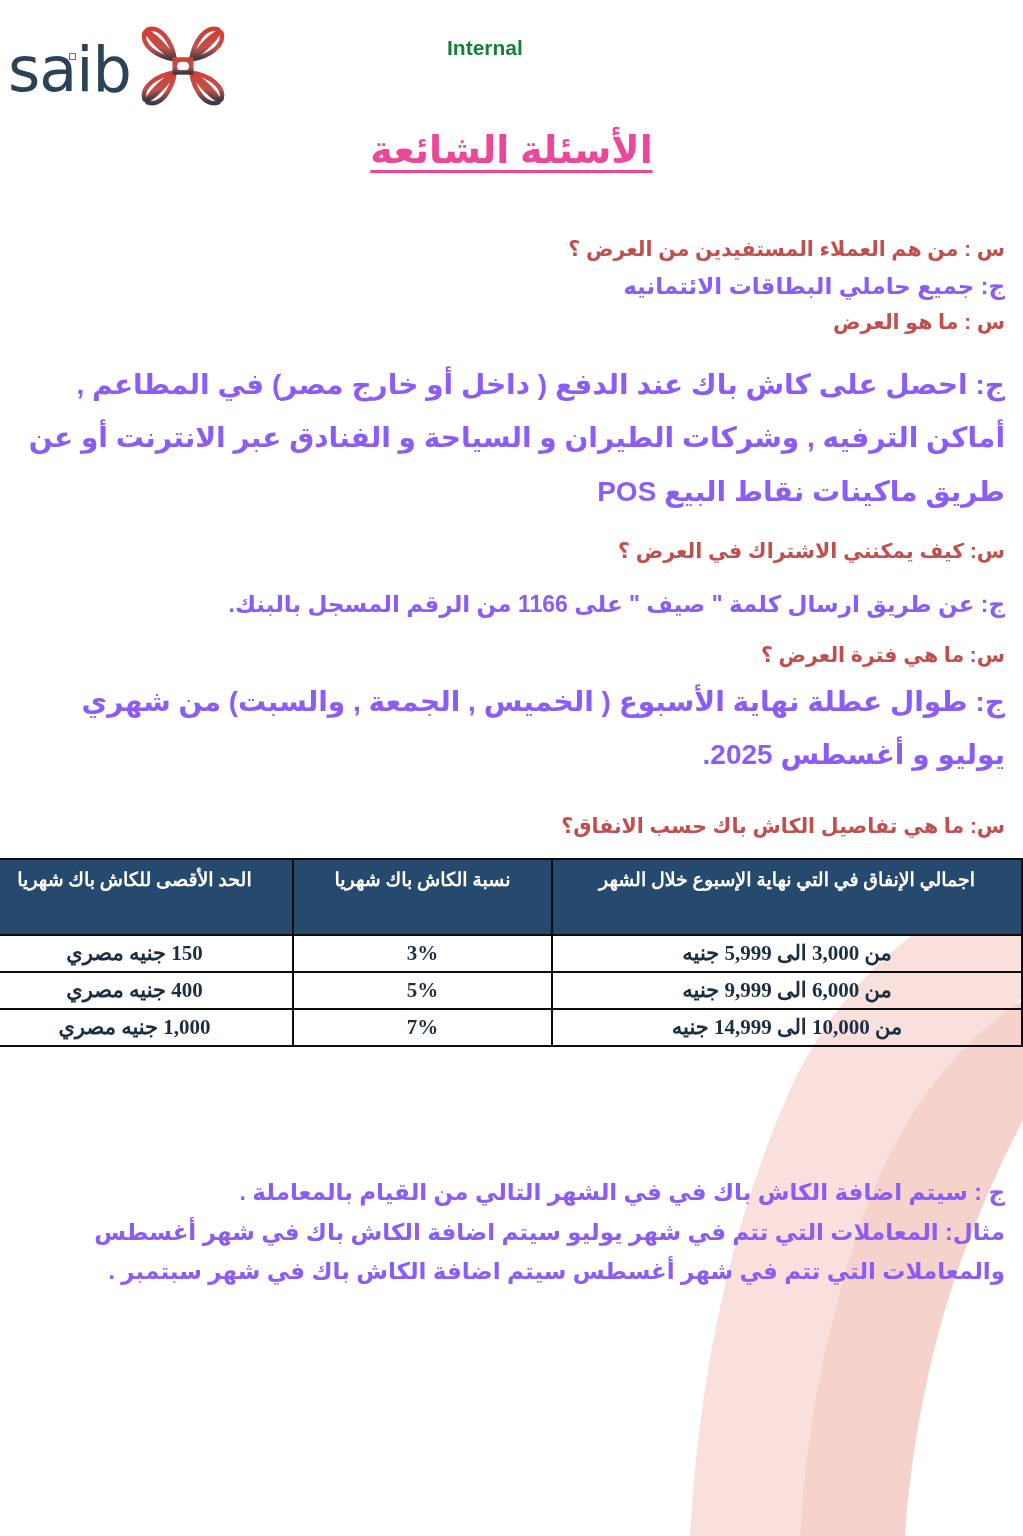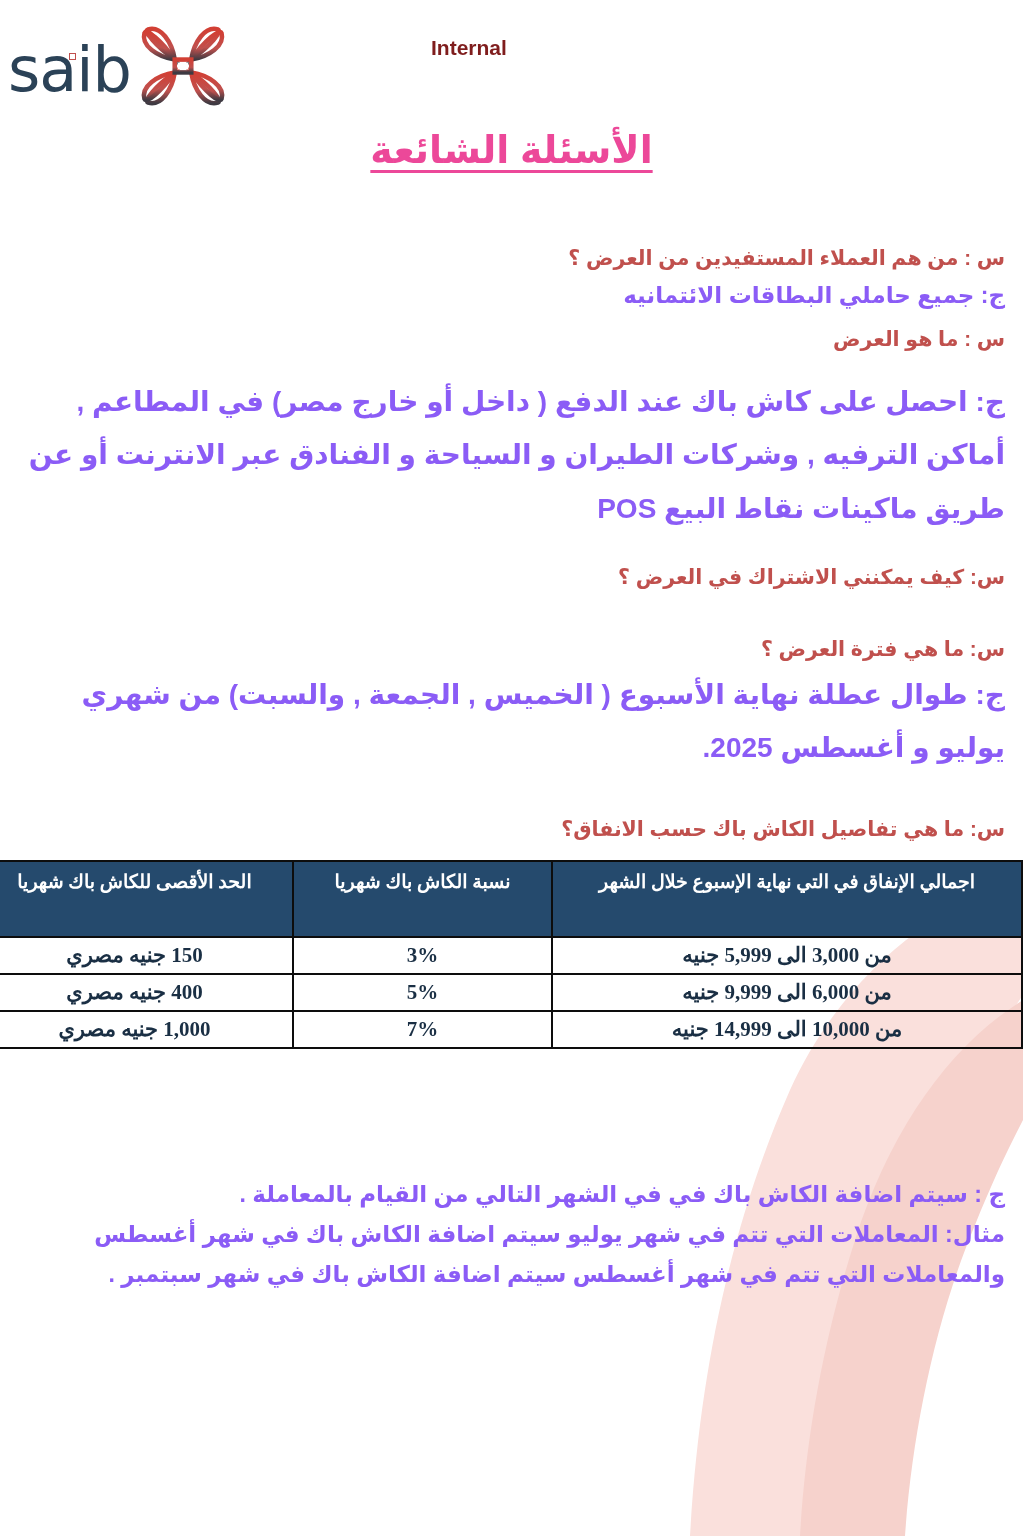--- a/index.html
+++ b/index.html
@@ -55,24 +55,24 @@
   .logo-word .dot {
     position: absolute;
     width: 7px; height: 7px;
     border: 1.5px solid #c0504d;
     top: 14px; left: 61px;
     box-sizing: border-box;
   }
   .internal-tag {
     position: absolute;
     top: 36px;
-    left: 431px;
+    left: 447px;
     font-size: 21px;
     font-weight: bold;
-    color: #7f1d1d;
+    color: #15803d;
     font-family: "Liberation Sans", sans-serif;
     direction: ltr;
   }
 
   
   .doc-title {
     position: relative;
     z-index: 2;
     text-align: center;
     font-size: 38px;
@@ -94,21 +94,21 @@
   }
   .qa-line {
     text-align: right;
     line-height: 1.55;
     margin: 0 0 2px 0;
   }
   .q {
     color: #c0504d;
     font-size: 20.5px;
     font-weight: bold;
-    margin-top: 10px;
+    margin-top: 1px;
   }
   .a {
     color: #8b5cf6;
     font-size: 23px;
     font-weight: bold;
     margin-top: 4px;
   }
   .a.big {
     font-size: 28px;
     line-height: 1.9;
@@ -208,20 +208,21 @@
     <p class="qa-line q">س : من هم العملاء المستفيدين من العرض ؟</p>
     <p class="qa-line a">ج:  جميع حاملي البطاقات الائتمانيه</p>
 
     <p class="qa-line q">س : ما هو العرض</p>
     <div class="spacer-sm"></div>
     <p class="qa-line a big">ج: احصل على كاش باك عند الدفع ( داخل أو خارج مصر) في المطاعم , أماكن الترفيه , وشركات الطيران و السياحة و الفنادق عبر الانترنت أو عن طريق ماكينات نقاط البيع  POS</p>
 
     <div class="spacer-sm"></div>
     <p class="qa-line q">س: كيف يمكنني الاشتراك في العرض ؟</p>
     <div class="spacer-sm"></div>
+    <p class="qa-line a">ج:   عن طريق ارسال كلمة " صيف " على 1166 من الرقم المسجل بالبنك.</p>
 
     <div class="spacer-sm"></div>
     <p class="qa-line q">س: ما هي فترة العرض ؟</p>
     <p class="qa-line a big">ج: طوال عطلة نهاية الأسبوع ( الخميس , الجمعة , والسبت) من شهري يوليو و أغسطس 2025.</p>
 
     <div class="spacer-md"></div>
     <p class="qa-line q">س: ما هي تفاصيل الكاش باك حسب الانفاق؟</p>
   </div>
 
   <table class="cashback-table">

